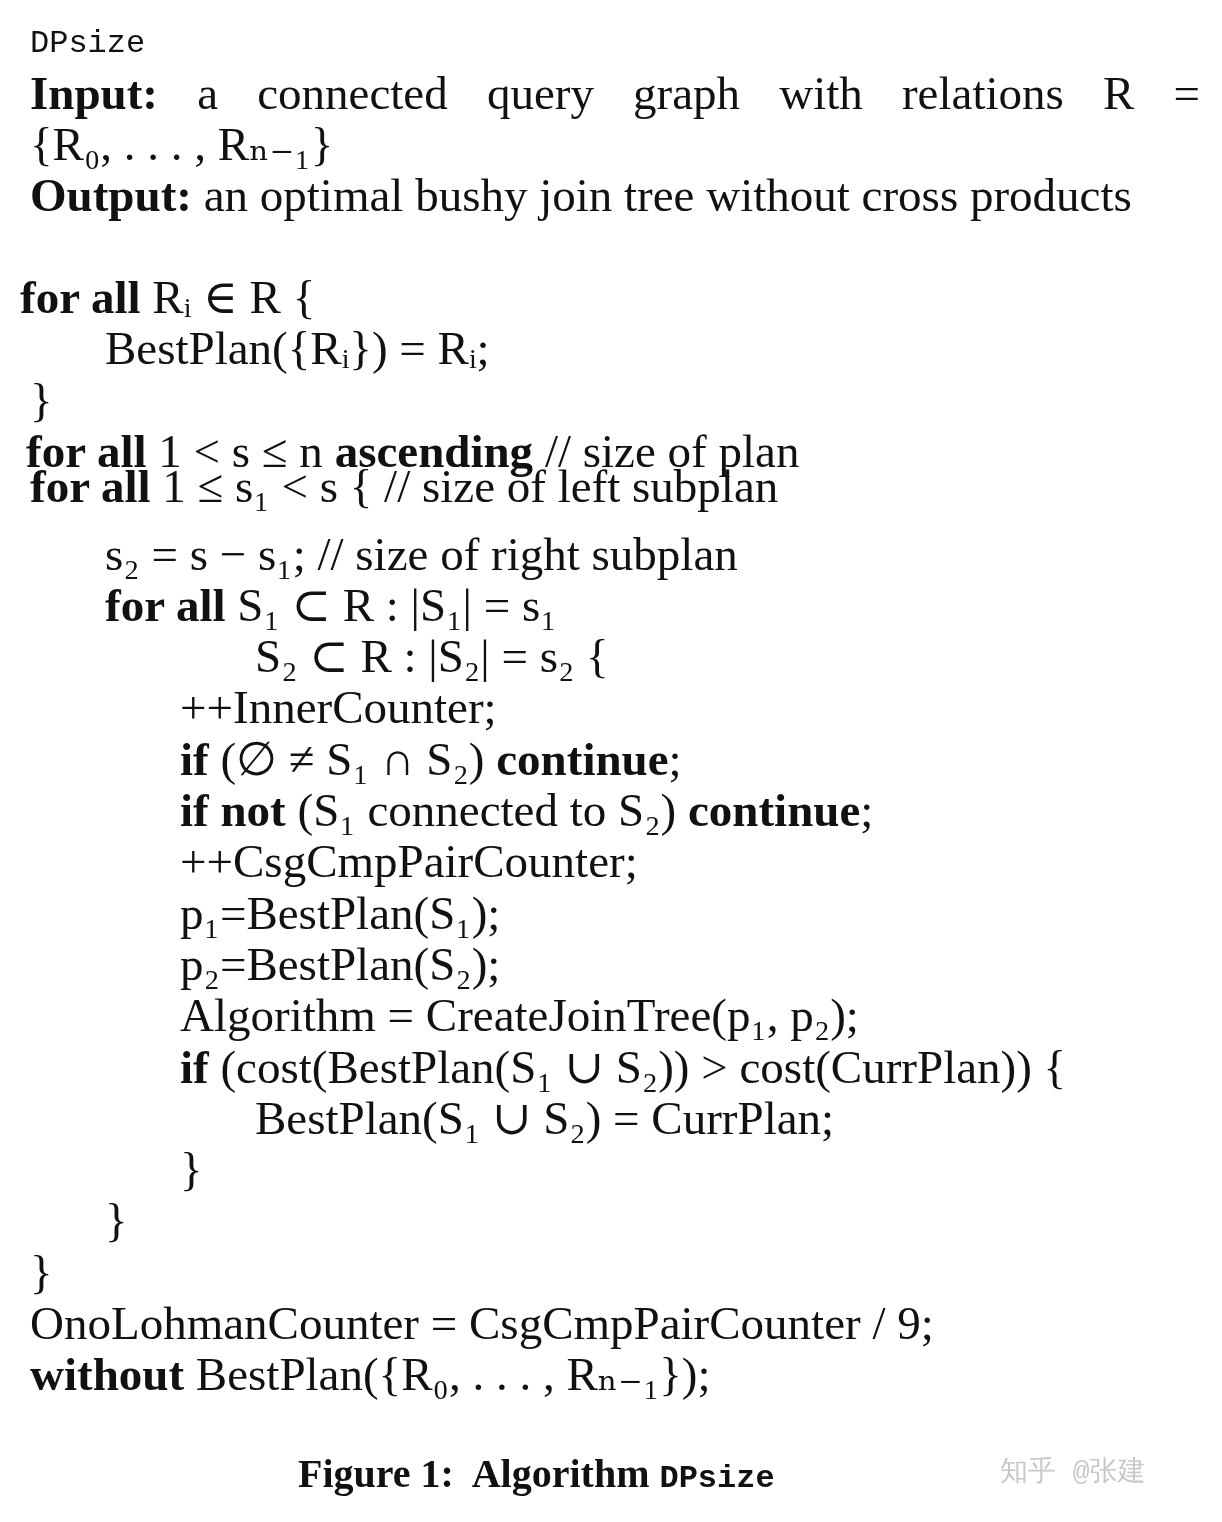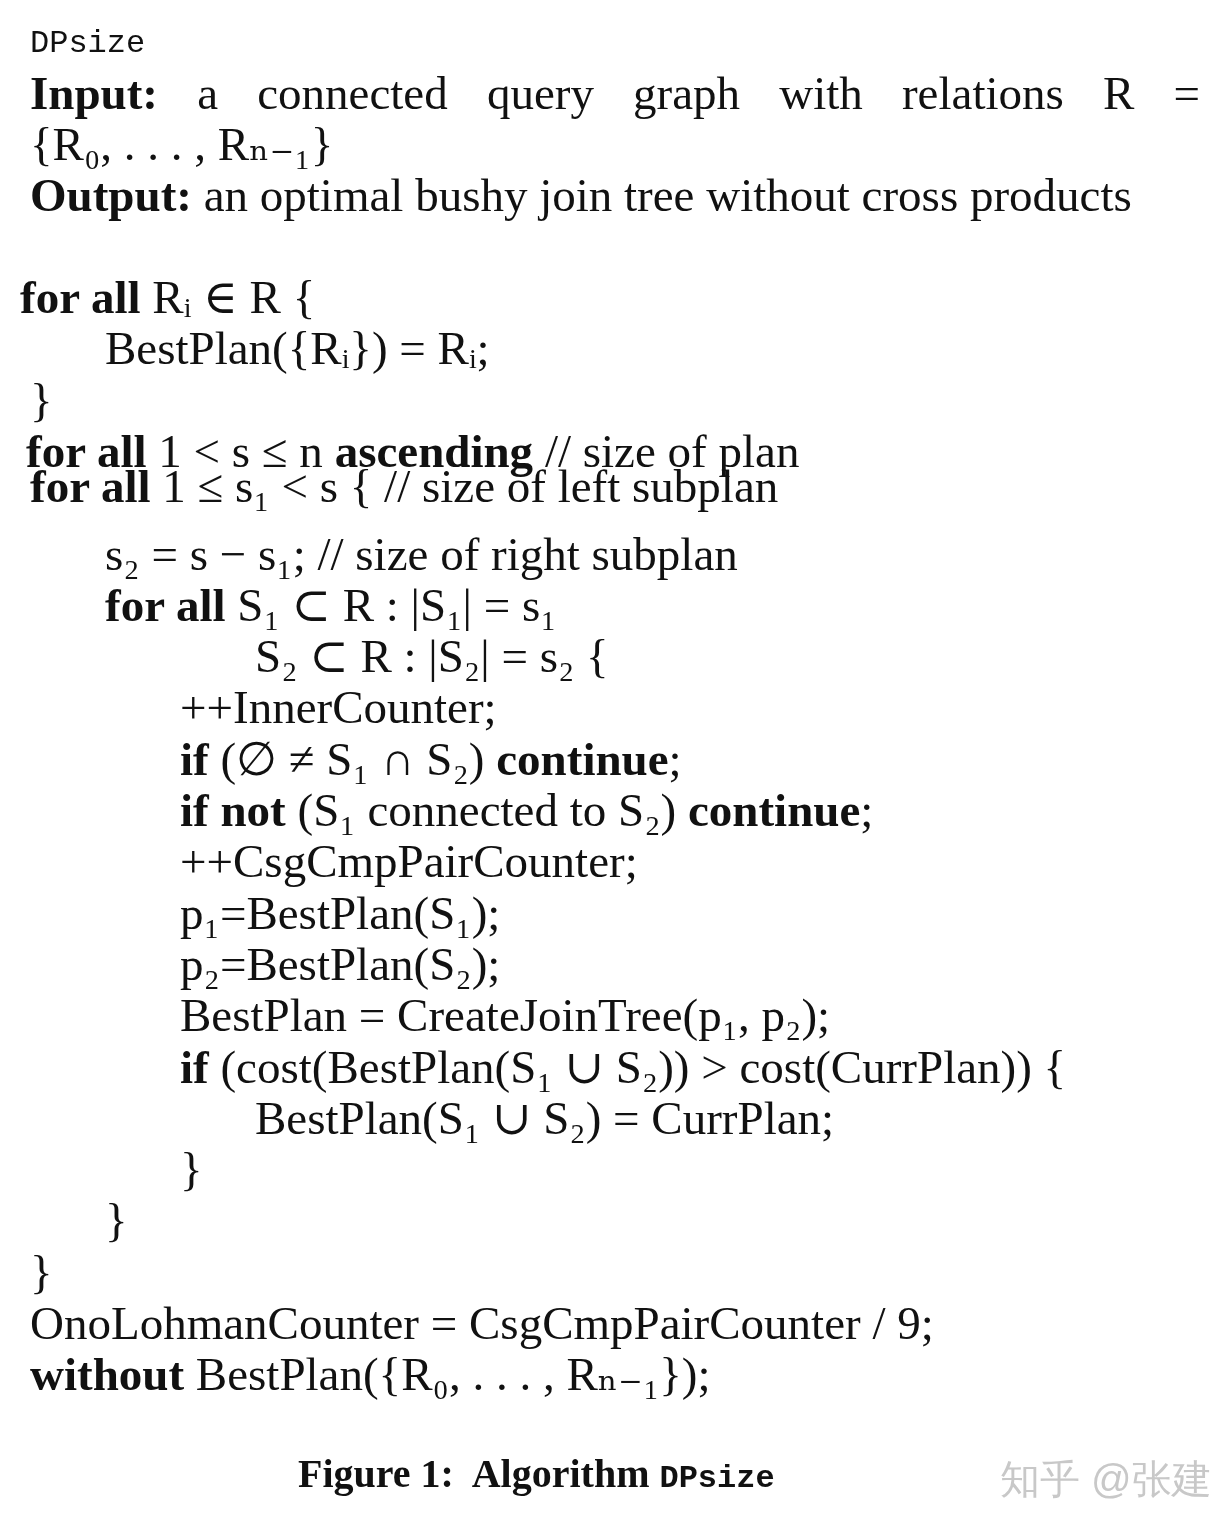--- a/index.html
+++ b/index.html
@@ -3,22 +3,22 @@
 <meta charset="utf-8">
 <style>
   html, body { margin:0; padding:0; background:#ffffff; }
   body { width:1222px; height:1522px; position:relative; overflow:hidden;
          font-family:"Liberation Serif","DejaVu Serif",serif; color:#111; }
   .line { position:absolute; left:30px; font-size:47px; line-height:51px; white-space:pre; }
   .tt { font-family:"Liberation Mono","DejaVu Sans Mono",monospace; font-size:32px; }
   b { font-weight:bold; }
   .justify { width:1170px; text-align:justify; text-align-last:justify; white-space:normal; }
   .caption { position:absolute; left:298px; top:1450px; font-size:40px; font-weight:bold; white-space:pre; }
-  .watermark { position:absolute; left:1000px; top:1452px; font-family:Liberation Sans, sans-serif;
-               font-size:40px; color:#c8c8c8; white-space:pre; }
+  .watermark { position:absolute; left:1000px; top:1452px; font-family:Liberation Mono, monospace;
+               font-size:28px; color:#c8c8c8; white-space:pre; }
 </style>
 </head>
 <body>
 
 <div class="line tt" style="top:18px">DPsize</div>
 <div class="line justify" style="top:68px">
   <b>Input:</b>
   <span>a connected query graph with relations R =</span>
 </div>
 <div class="line" style="top:119px">{R₀, . . . , Rₙ₋₁}</div>
@@ -32,21 +32,21 @@
     <div class="line" style="top: 461px; left: 30px;"><b>for all</b><span> 1 ≤ s₁ &lt; s { // size of left subplan</span></div>
     <div class="line" style="top: 528.5px; left: 105px;"><span>s₂ = s − s₁; // size of right subplan</span></div>
     <div class="line" style="top: 579.8px; left: 105px;"><b>for all</b><span> S₁ ⊂ R : |S₁| = s₁</span></div>
     <div class="line" style="top: 631.1px; left: 255px;"><span>S₂ ⊂ R : |S₂| = s₂ {</span></div>
     <div class="line" style="top: 682.4px; left: 180px;"><span>++InnerCounter;</span></div>
     <div class="line" style="top: 733.7px; left: 180px;"><b>if</b><span> (∅ ≠ S₁ ∩ S₂) </span><b>continue</b><span>;</span></div>
     <div class="line" style="top: 785px; left: 180px;"><b>if not</b><span> (S₁ connected to S₂) </span><b>continue</b><span>;</span></div>
     <div class="line" style="top: 836.3px; left: 180px;"><span>++CsgCmpPairCounter;</span></div>
     <div class="line" style="top: 887.6px; left: 180px;"><span>p₁=BestPlan(S₁);</span></div>
     <div class="line" style="top: 938.9px; left: 180px;"><span>p₂=BestPlan(S₂);</span></div>
-    <div class="line" style="top: 990.2px; left: 180px;"><span>BestPlan = CreateJoinTree(p₁, p₂);</span></div>
+    <div class="line" style="top: 990.2px; left: 180px;"><span>Algorithm = CreateJoinTree(p₁, p₂);</span></div>
     <div class="line" style="top: 1041.5px; left: 180px;"><b>if</b><span> (cost(BestPlan(S₁ ∪ S₂)) &gt; cost(CurrPlan)) {</span></div>
     <div class="line" style="top: 1092.8px; left: 255px;"><span>BestPlan(S₁ ∪ S₂) = CurrPlan;</span></div>
     <div class="line" style="top: 1144.1px; left: 180px;"><span>}</span></div>
     <div class="line" style="top: 1195.4px; left: 105px;"><span>}</span></div>
     <div class="line" style="top: 1246.7px; left: 30px;"><span>}</span></div>
     <div class="line" style="top: 1298px; left: 30px;"><span>OnoLohmanCounter = CsgCmpPairCounter / 9;</span></div>
     <div class="line" style="top: 1349.3px; left: 30px;"><b>without</b><span> BestPlan({R₀, . . . , Rₙ₋₁});</span></div>
   </div>
 
 <div class="caption"><span>Figure 1:  Algorithm </span><span class="tt" style="font-weight:bold">DPsize</span></div>

